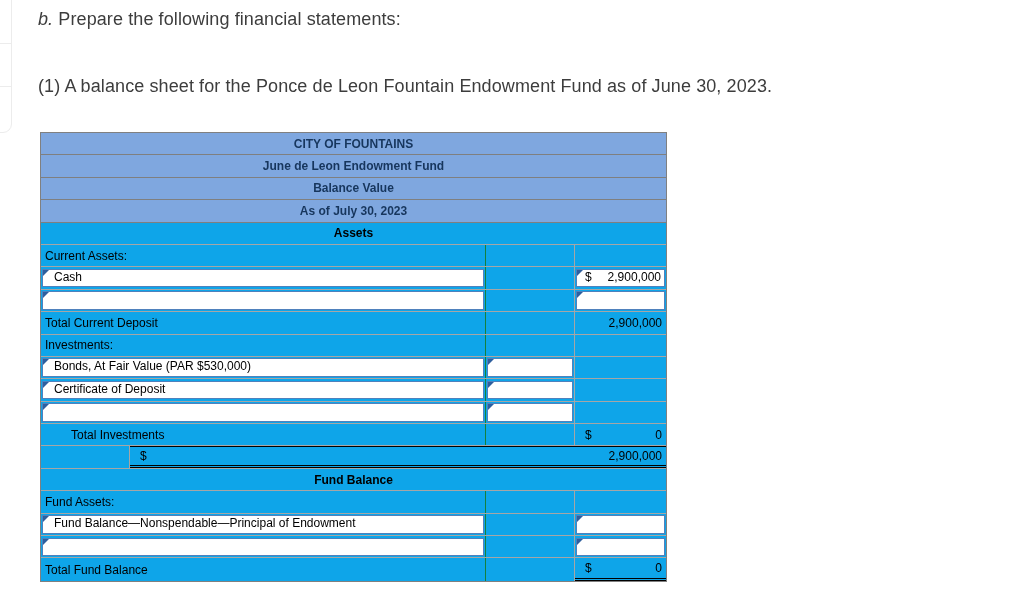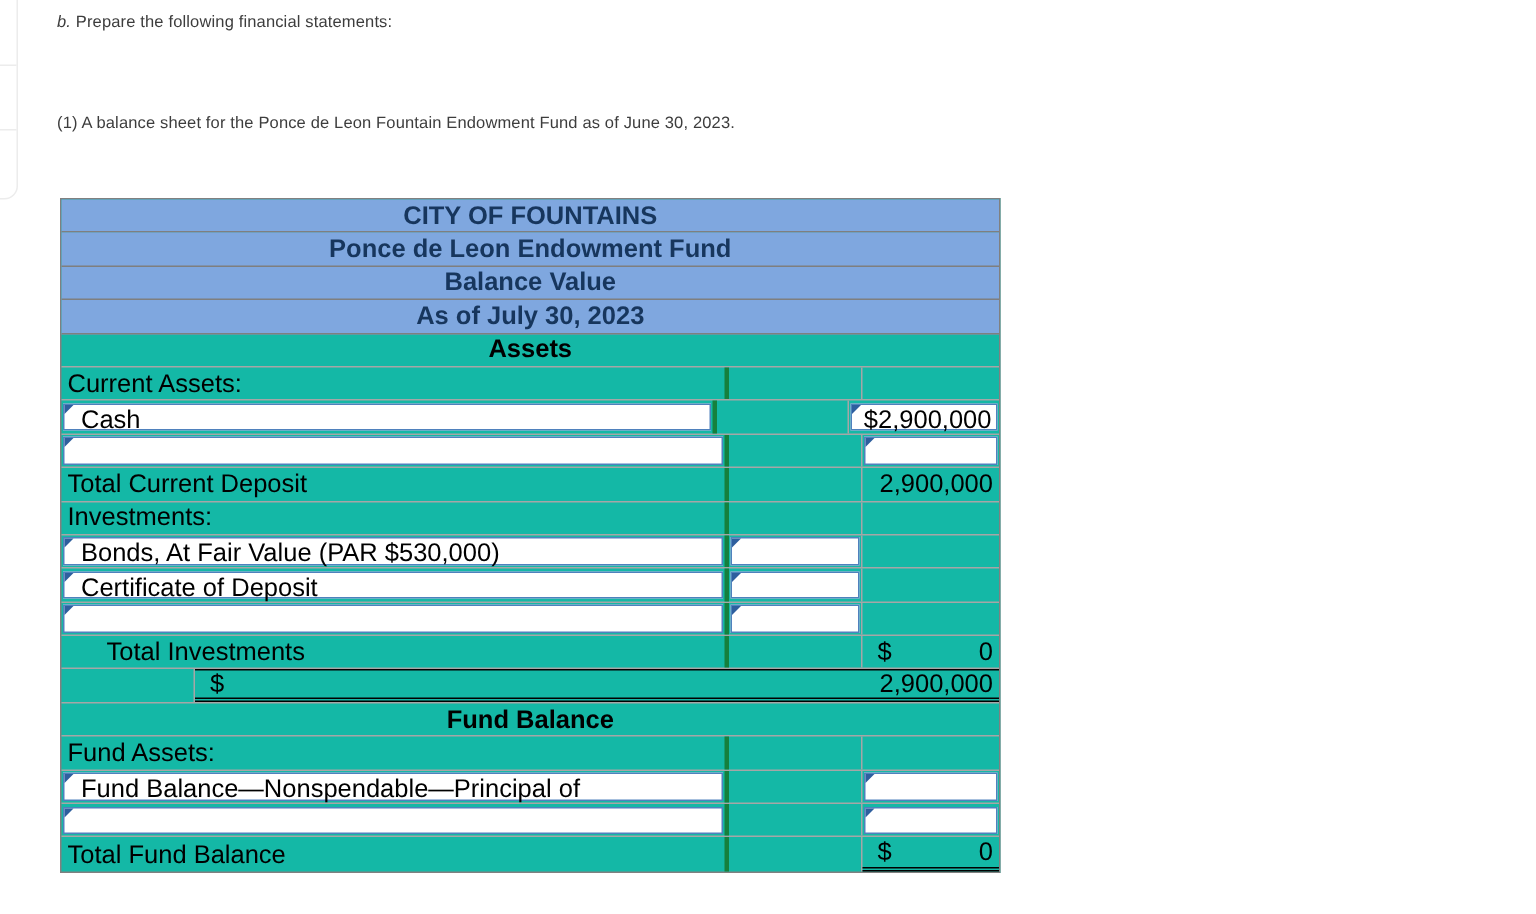--- a/index.html
+++ b/index.html
@@ -10,41 +10,41 @@
 
   
   .panel-edge{
     position:absolute;left:-31px;top:-9px;width:41px;height:140px;
     border:1px solid #ececec;border-radius:9px;background:#fff;
   }
   .panel-edge .seg{position:absolute;left:0;right:0;border-bottom:1px solid #ececec;height:0;}
   .seg1{top:51px;} .seg2{top:94px;}
 
   
-  .instr{position:absolute;left:38px;color:#3d3d3d;font-size:11px;letter-spacing:.1px;}
+  .instr{position:absolute;left:38px;color:#3d3d3d;font-size:18px;letter-spacing:.1px;}
   .instr-b{top:9px;}
   .instr-1{top:76px;}
   .it{font-style:italic;}
 
   
   .fin-table{
     position:absolute;left:40px;top:132px;width:627px;
-    border:1px solid #808080;background:#14b8a6;
-    font-size:17px;color:#000;box-sizing:border-box;
+    border:1px solid #808080;background:#0ea5e9;
+    font-size:12px;color:#000;box-sizing:border-box;
   }
   .trow{display:flex;height:22.4px;border-bottom:1px solid #a6a6a6;box-sizing:border-box;align-items:stretch;}
   .trow:last-child{border-bottom:none;}
   .trow.blue{
     background:#7FA7DF;border-bottom:1px solid #7f7f7f;
     justify-content:center;align-items:center;font-weight:bold;color:#17365d;
   }
   .trow.spanrow{justify-content:center;align-items:center;font-weight:bold;color:#000;}
 
   .c{box-sizing:border-box;height:100%;}
-  .c1{width:445px;border-right:3px solid #15803d;display:flex;align-items:center;}
+  .c1{width:445px;border-right:1px solid #15803d;display:flex;align-items:center;}
   .c2{width:89px;border-right:1px solid #a6a6a6;display:flex;align-items:center;}
   .c3{flex:1;display:flex;align-items:center;position:relative;}
 
   .lbl{padding-left:4px;}
   .ind2{padding-left:30px;}
 
   
   .ipt{
     flex:1;margin:1px 1px;height:calc(100% - 3px);box-sizing:border-box;
     border:1.5px solid #4f81bd;position:relative;display:flex;
@@ -84,21 +84,21 @@
 <div class="instr instr-1">
   <span>(1) A balance sheet for the Ponce de Leon Fountain Endowment Fund as of June 30, 2023.</span>
 </div>
 
 <div class="fin-table">
 
   <div class="trow blue">
     <span>CITY OF FOUNTAINS</span>
   </div>
   <div class="trow blue">
-    <span>Ponce de Leon Endowment Fund</span>
+    <span>June de Leon Endowment Fund</span>
   </div>
   <div class="trow blue">
     <span>Balance Value</span>
   </div>
   <div class="trow blue">
     <span>As of July 30, 2023</span>
   </div>
 
   <div class="trow spanrow">
     <span>Assets</span>

